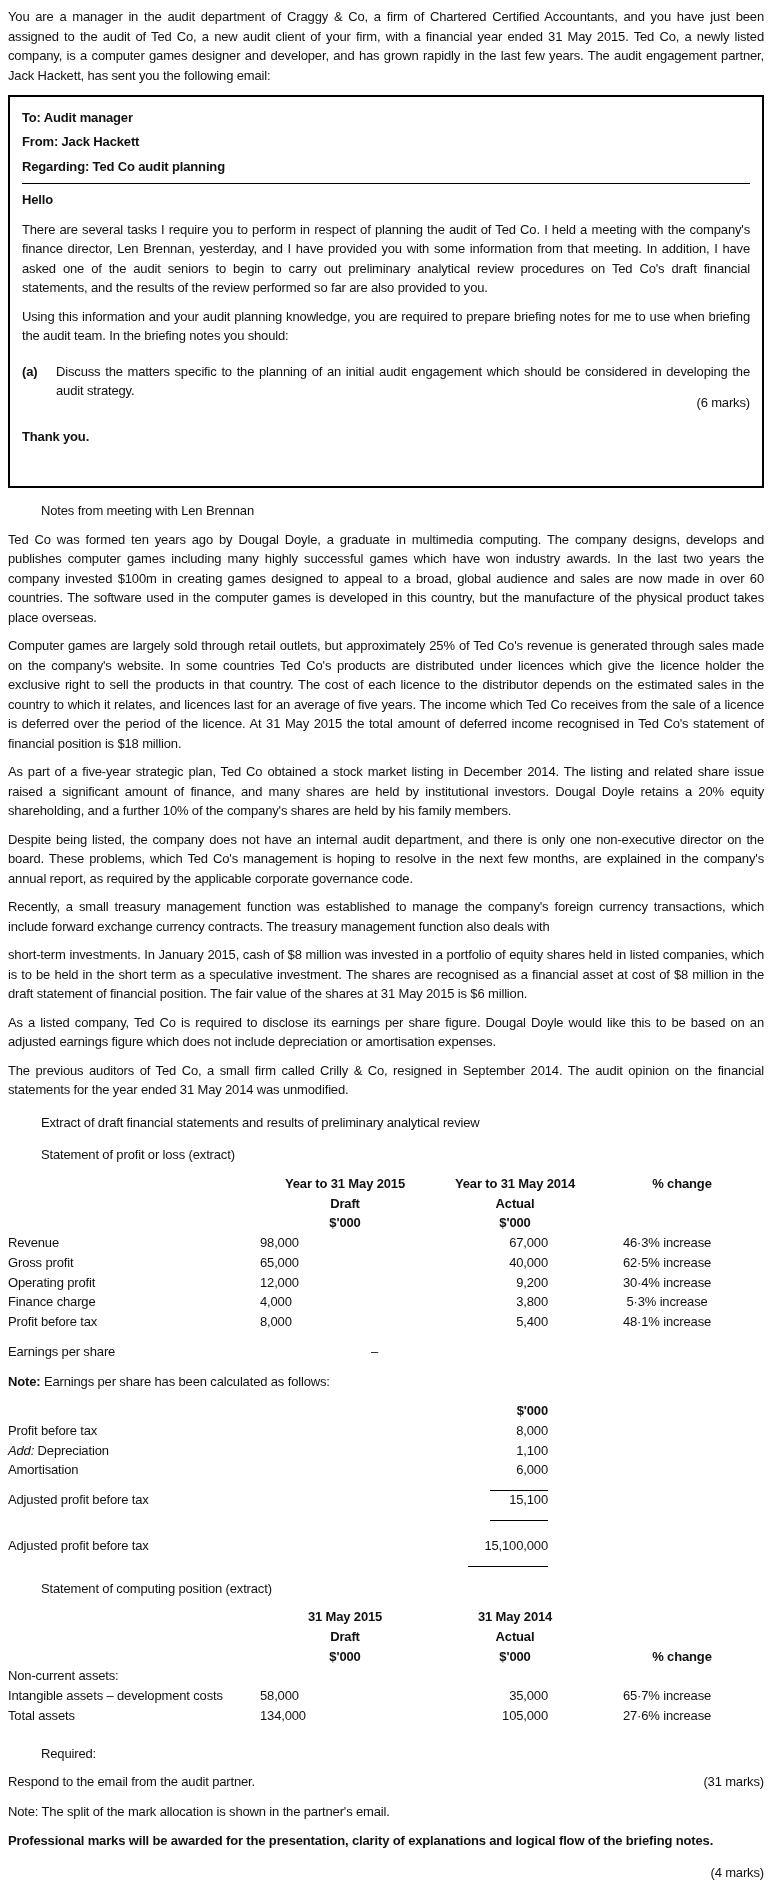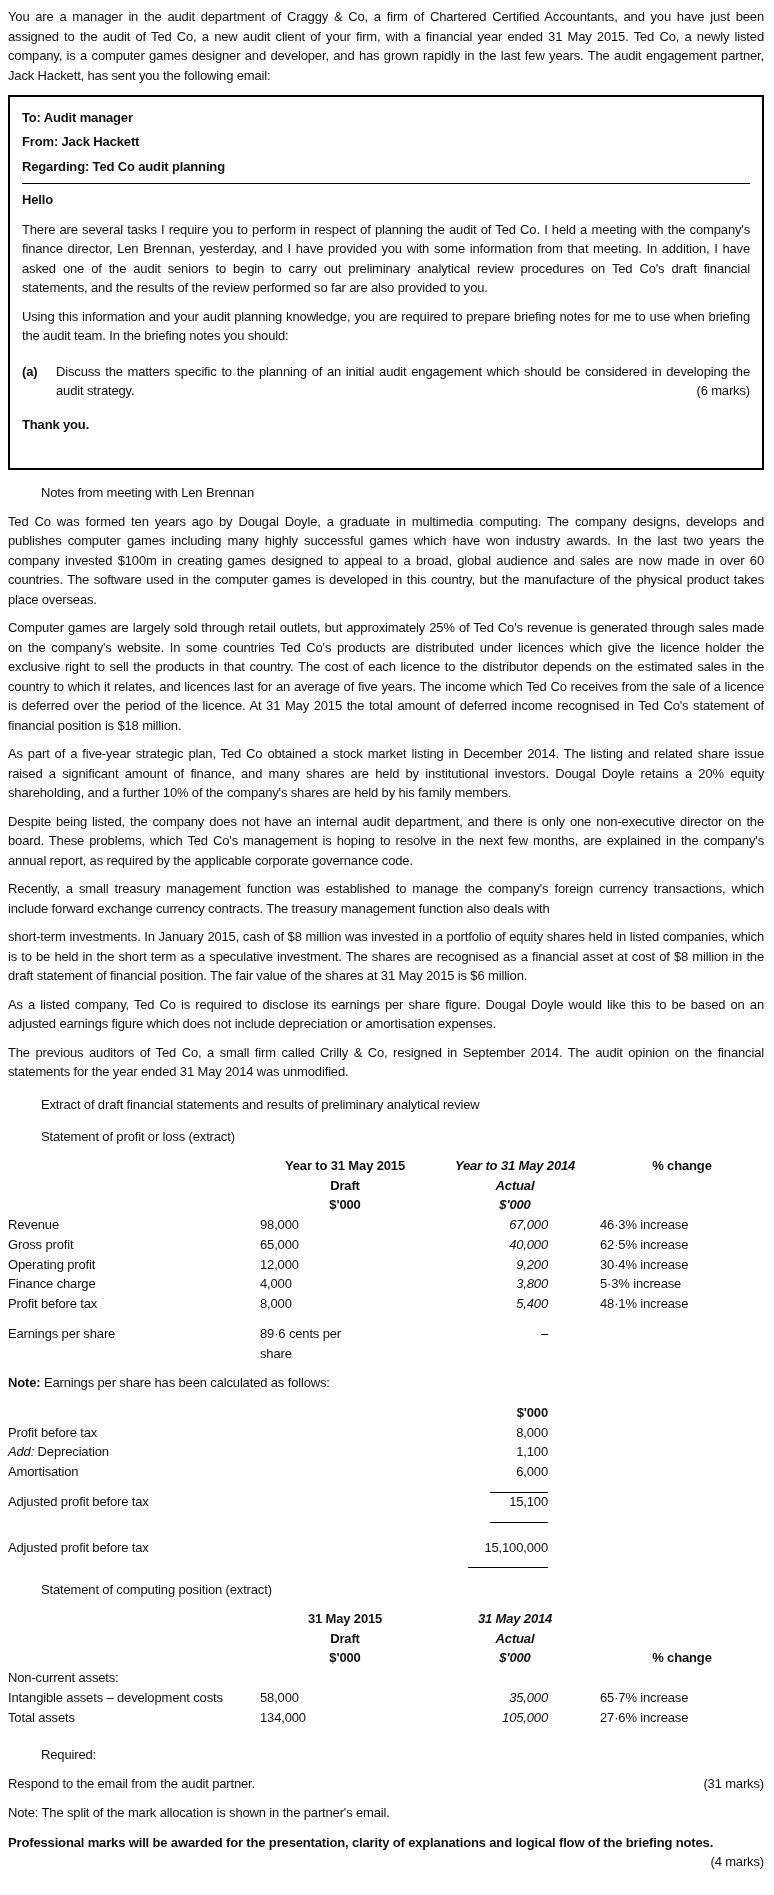--- a/index.html
+++ b/index.html
@@ -9,37 +9,37 @@
     color: #111; font-family: "Liberation Sans", sans-serif;
     font-size: 13px; line-height: 1.5; letter-spacing: -0.15px;
   }
   .page { padding: 7px 10px 0 8px; }
   .para { text-align: justify; margin: 0 0 9px 0; }
   .bold { font-weight: bold; }
   .italic { font-style: italic; }
   .heading { font-weight: normal; margin: 13px 0 9px 0; padding-left: 33px; }
 
   
-  .email-card { border: 2px solid #000; margin: 10px 0 13px 0; padding: 7px 12px 22px 12px; }
+  .email-card { border: 2px solid #000; margin: 10px 0 13px 0; padding: 7px 12px 28px 12px; }
   .email-headline { font-weight: bold; margin: 3px 0; line-height: 1.65; }
   .email-rule { border: 0; border-top: 1.5px solid #000; margin: 6px 0 4px 0; }
   .email-greeting { font-weight: bold; margin: 6px 0 10px 0; }
   .task-row { display: flex; margin: 16px 0 6px 0; }
   .task-label { font-weight: bold; width: 34px; flex: 0 0 34px; }
   .task-text { flex: 1; text-align: justify; }
-  .marks-float { float: right; font-weight: normal; padding-left: 12px; }
+  .marks-float { float: right; font-weight: normal; padding-left: 12px; margin-top: 12px; }
   .email-closing { font-weight: bold; margin: 14px 0 12px 0; }
 
   
   .fin-table { margin: 2px 0 6px 0; }
   .ft-row { display: flex; line-height: 1.52; }
   .ft-label { width: 252px; flex: 0 0 252px; }
   .ft-c1 { width: 170px; flex: 0 0 170px; text-align: left; padding-right: 56px; }
-  .ft-c2 { width: 170px; flex: 0 0 170px; text-align: right; padding-right: 52px; font-style: italic; }
-  .ft-c3 { width: 164px; flex: 0 0 164px; text-align: left; padding-right: 30px; }
+  .ft-c2 { width: 170px; flex: 0 0 170px; text-align: right; padding-right: 52px; }
+  .ft-c3 { width: 164px; flex: 0 0 164px; text-align: center; padding-right: 30px; }
   .ft-head .ft-c1, .ft-head .ft-c2, .ft-head .ft-c3 { text-align: center; padding-right: 0; font-weight: bold; }
   .ft-eps { margin-top: 10px; }
   .note-line { margin: 10px 0 10px 0; }
 
   
   .calc-table { margin: 4px 0 8px 0; }
   .calc-row { display: flex; line-height: 1.52; }
   .calc-label { width: 340px; flex: 0 0 340px; }
   .calc-val { width: 212px; flex: 0 0 212px; text-align: right; padding-right: 12px; }
   .calc-extra { flex: 1; padding-left: 14px; }
@@ -136,21 +136,20 @@
       <span class="ft-c3">5·3% increase</span>
     </div>
     <div class="ft-row">
       <span class="ft-label">Profit before tax</span>
       <span class="ft-c1">8,000</span>
       <span class="ft-c2">5,400</span>
       <span class="ft-c3">48·1% increase</span>
     </div>
     <div class="ft-row ft-eps">
       <span class="ft-label">Earnings per share</span>
-      <span class="ft-c1">89·6 cents per share</span>
       <span class="ft-c2">–</span>
       <span class="ft-c3"></span>
     </div>
   </div>
 
   <div class="note-line">
     <span class="bold">Note:</span><span> Earnings per share has been calculated as follows:</span>
   </div>
 
   <div class="calc-table">

